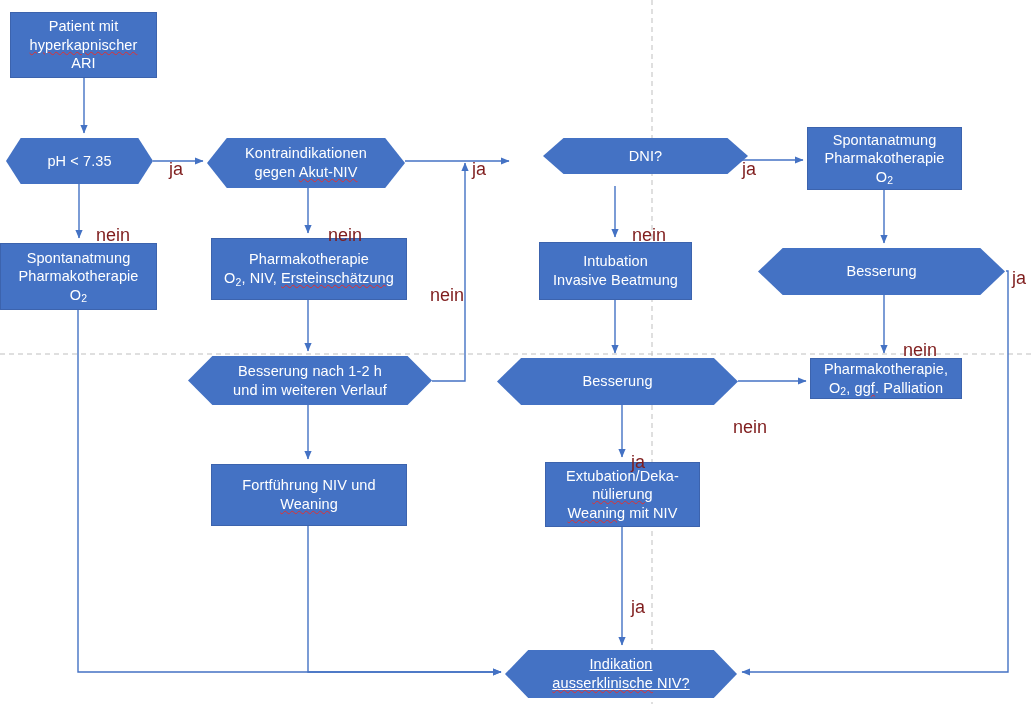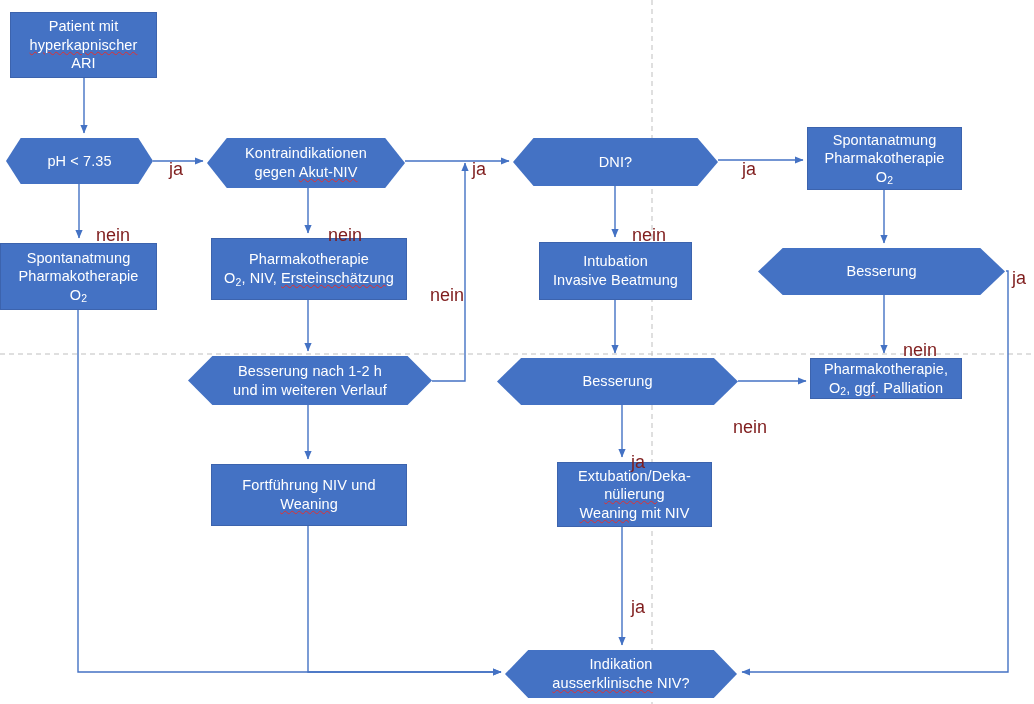--- a/index.html
+++ b/index.html
@@ -115,21 +115,21 @@
   <div id="nodes-layer">
       <div class="node rect" style="left: 10px; top: 12px; width: 147px; height: 66px;">
         <span class="node-label">Patient mit<br><span class="spell">hyperkapnischer</span><br>ARI</span>
       </div>
       <div class="node hex" style="left: 6px; top: 138px; width: 147px; height: 46px; clip-path: polygon(14.7px 0px, calc(100% - 14.7px) 0px, 100% 50%, calc(100% - 14.7px) 100%, 14.7px 100%, 0px 50%);">
         <span class="node-label">pH &lt; 7.35</span>
       </div>
       <div class="node hex" style="left: 207px; top: 138px; width: 198px; height: 50px; clip-path: polygon(19.8px 0px, calc(100% - 19.8px) 0px, 100% 50%, calc(100% - 19.8px) 100%, 19.8px 100%, 0px 50%);">
         <span class="node-label">Kontraindikationen<br>gegen <span class="spell">Akut-NIV</span></span>
       </div>
-      <div class="node hex" style="left: 513px; top: 138px; width: 205px; height: 48px; clip-path: polygon(20.5px 0px, calc(100% - 20.5px) 0px, 100% 50%, calc(100% - 20.5px) 100%, 20.5px 100%, 0px 50%);">
+      <div class="node hex" style="left: 543px; top: 138px; width: 205px; height: 36px; clip-path: polygon(20.5px 0px, calc(100% - 20.5px) 0px, 100% 50%, calc(100% - 20.5px) 100%, 20.5px 100%, 0px 50%);">
         <span class="node-label">DNI?</span>
       </div>
       <div class="node rect" style="left: 807px; top: 127px; width: 155px; height: 63px;">
         <span class="node-label">Spontanatmung<br>Pharmakotherapie<br>O<sub>2</sub></span>
       </div>
       <div class="node rect" style="left: 0px; top: 243px; width: 157px; height: 67px;">
         <span class="node-label">Spontanatmung<br>Pharmakotherapie<br>O<sub>2</sub></span>
       </div>
       <div class="node rect" style="left: 211px; top: 238px; width: 196px; height: 62px;">
         <span class="node-label">Pharmakotherapie<br>O<sub>2</sub>, NIV, <span class="spell">Ersteinschätzung</span></span>
@@ -145,24 +145,24 @@
       </div>
       <div class="node hex" style="left: 497px; top: 358px; width: 241px; height: 47px; clip-path: polygon(24.1px 0px, calc(100% - 24.1px) 0px, 100% 50%, calc(100% - 24.1px) 100%, 24.1px 100%, 0px 50%);">
         <span class="node-label">Besserung</span>
       </div>
       <div class="node rect" style="left: 810px; top: 358px; width: 152px; height: 41px;">
         <span class="node-label">Pharmakotherapie,<br>O<sub>2</sub>, <span class="spell">ggf</span>. Palliation</span>
       </div>
       <div class="node rect" style="left: 211px; top: 464px; width: 196px; height: 62px;">
         <span class="node-label">Fortführung NIV und<br><span class="spell">Weaning</span></span>
       </div>
-      <div class="node rect" style="left: 545px; top: 462px; width: 155px; height: 65px; margin-left: 12px;">
+      <div class="node rect" style="left: 545px; top: 462px; width: 155px; height: 65px;">
         <span class="node-label">Extubation/Deka-<br><span class="spell">nülierung</span><br><span class="spell">Weaning</span> mit NIV</span>
       </div>
-      <div class="node hex" style="left: 505px; top: 650px; width: 232px; height: 48px; clip-path: polygon(23.2px 0px, calc(100% - 23.2px) 0px, 100% 50%, calc(100% - 23.2px) 100%, 23.2px 100%, 0px 50%);">
+      <div class="node hex" style="left: 505px; top: 650px; width: 232px; height: 48px; clip-path: polygon(23.2px 0px, calc(100% - 23.2px) 0px, 100% 50%, calc(100% - 23.2px) 100%, 23.2px 100%, 0px 50%); text-decoration: underline;">
         <span class="node-label">Indikation<br><span class="spell">ausserklinische</span> NIV?</span>
       </div>
     </div>
   <div id="labels-layer">
       <div class="edge-label" style="left: 169px; top: 136px;">ja</div>
       <div class="edge-label" style="left: 96px; top: 202px;">nein</div>
       <div class="edge-label" style="left: 472px; top: 136px;">ja</div>
       <div class="edge-label" style="left: 328px; top: 202px;">nein</div>
       <div class="edge-label" style="left: 742px; top: 136px;">ja</div>
       <div class="edge-label" style="left: 632px; top: 202px;">nein</div>

